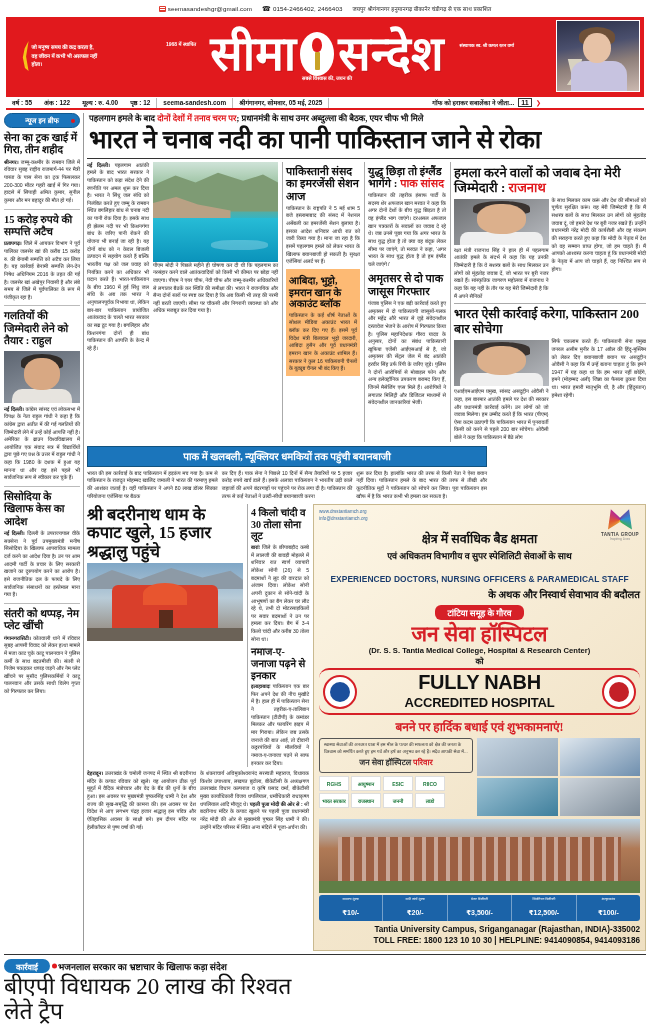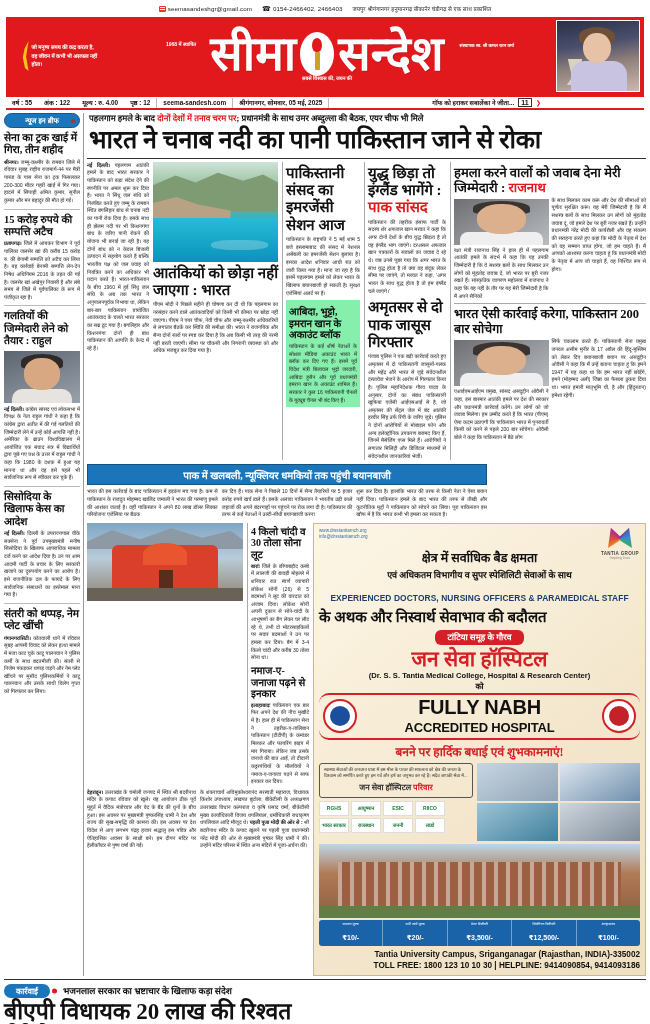--- a/index.html
+++ b/index.html
@@ -116,26 +116,26 @@
   .photo-dam {
     width:100%;height:100px;position:relative;overflow:hidden;
     background:linear-gradient(180deg,#cfe3d8 0%,#9ec4a4 22%,#7ba47f 40%,#2fb6c9 58%,#19a7c6 100%);
   }
   .photo-dam .ridge{position:absolute;left:0;top:6px;width:100%;height:44px;background:#7e9b74;clip-path:polygon(0 40%,18% 18%,34% 34%,52% 12%,72% 30%,88% 16%,100% 34%,100% 100%,0 100%);}
   .photo-dam .rock{position:absolute;left:0;top:34px;width:62%;height:34px;background:#b9a184;clip-path:polygon(0 22%,30% 4%,58% 26%,100% 44%,100% 100%,0 100%);}
   .photo-dam .water{position:absolute;left:0;bottom:0;width:100%;height:44%;background:linear-gradient(180deg,#27bcd6,#0a93bb);}
   .photo-dam .shine{position:absolute;right:8%;bottom:12%;width:46%;height:10%;background:rgba(255,255,255,.25);border-radius:40%;}
 
   .mid-head {
-    font-size:15px;font-weight:bold;line-height:1.16;margin:3px 0 2px;
+    font-size:11px;font-weight:bold;line-height:1.16;margin:3px 0 2px;
     font-family:"Liberation Serif","DejaVu Serif",serif;
   }
   .mid-head .red{color:#e1191d;}
   .mid-head.sm{font-size:10px;}
-  .tinted { background:#86efac; padding:3px; }
+  .tinted { background:#fdba74; padding:3px; }
 
   .col-sep { border-left:1px solid #aaa; }
 
   
   .pt { width:100%;height:46px;background:linear-gradient(150deg,#6d6f72,#b9bcc1);position:relative;overflow:hidden;margin:2px 0;}
   .pt .f{position:absolute;left:24%;top:12%;width:52%;height:64%;background:#dcb08c;border-radius:46%;}
   .pt .h{position:absolute;left:20%;top:4%;width:60%;height:30%;background:#3a3330;border-radius:50% 50% 18% 18%;}
   .pt .bd{position:absolute;left:6%;bottom:0;width:88%;height:28%;background:#efefef;border-radius:8px 8px 0 0;}
 
   
@@ -168,21 +168,21 @@
   .ad-web { font-size:4.6px; color:#3a6ea5; line-height:1.4; }
   .ad-logo { position:absolute; right:6px; top:4px; text-align:center; }
   .ad-logo .mark{width:24px;height:22px;margin:0 auto;
     background: conic-gradient(from 200deg,#e8b63c,#e0582f,#b92b8c,#6c3fa0,#2f8fd6,#3fae5a,#e8b63c);
     clip-path: polygon(12% 0,50% 38%,88% 0,100% 92%,50% 58%,0 92%);}
   .ad-logo .lt{font-size:4.6px;font-weight:bold;color:#4a4a4a;letter-spacing:.3px;margin-top:1px;}
   .ad-logo .ls{font-size:3.2px;color:#8a8a8a;}
   .ad-h1{text-align:center;font-size:12.5px;font-weight:bold;margin-top:8px;font-family:"Liberation Serif","DejaVu Serif",serif;}
   .ad-h2{text-align:center;font-size:9px;font-weight:bold;margin-top:2px;font-family:"Liberation Serif","DejaVu Serif",serif;}
   .ad-h3{text-align:center;font-size:8.4px;font-weight:bold;color:#1b3d6e;margin-top:12px;letter-spacing:.1px;}
-  .ad-h4{text-align:left;font-size:15px;font-weight:bold;margin-top:3px;font-family:"Liberation Serif","DejaVu Serif",serif;}
+  .ad-h4{text-align:right;font-size:10px;font-weight:bold;margin-top:3px;font-family:"Liberation Serif","DejaVu Serif",serif;}
   .ad-ribbon{display:block;margin:4px auto 0;background:#d62027;color:#fff;font-size:8.6px;font-weight:bold;
     padding:1.5px 12px;border-radius:6px;width:max-content;font-family:"Liberation Serif","DejaVu Serif",serif;}
   .ad-name{text-align:center;font-size:21px;font-weight:bold;color:#d62027;margin-top:3px;line-height:1.05;
     font-family:"Liberation Serif","DejaVu Serif",serif;}
   .ad-paren{text-align:center;font-size:7.6px;font-weight:bold;margin-top:1px;}
   .ad-ko{text-align:center;font-size:8px;font-weight:bold;}
   .nabh-row{display:flex;align-items:center;justify-content:space-between;gap:6px;margin-top:2px;
     border-top:2px solid #d62027;border-bottom:2px solid #d62027;border-radius:10px;padding:2px 4px;}
   .seal{width:34px;height:34px;border-radius:50%;border:2px solid #d62027;background:#fff;
         display:flex;align-items:center;justify-content:center;position:relative;}
@@ -210,26 +210,26 @@
     background:repeating-linear-gradient(90deg,rgba(255,255,255,.45) 0 4px,transparent 4px 12px);}
   .bldg .grass{position:absolute;bottom:0;width:100%;height:16%;background:#5f7f46;}
   .price-bar{display:flex;background:#1b63a8;color:#fff;border-radius:3px;margin-top:2px;overflow:hidden;}
   .price-bar .pc{flex:1;text-align:center;padding:2px 1px;border-right:1px solid rgba(255,255,255,.4);}
   .price-bar .pc:last-child{border-right:none;}
   .price-bar .pl{font-size:3.4px;display:block;line-height:1.2;}
   .price-bar .pv{font-size:7px;font-weight:bold;}
   .ad-addr{text-align:right;font-size:8.2px;font-weight:bold;margin-top:3px;line-height:1.35;}
 
   
-  .action-row{display:flex;align-items:flex-start;gap:5px;margin:4px 0 2px;}
+  .action-row{display:flex;align-items:flex-end;margin:4px 0 2px;}
   .action-pill{background:#1b75bb;color:#fff;border-radius:9px;font-size:8px;font-weight:bold;padding:1.5px 12px;position:relative;
     font-family:"Liberation Serif","DejaVu Serif",serif;}
   .action-pill:after{content:"";position:absolute;right:-7px;top:50%;transform:translateY(-50%);width:5px;height:5px;background:#e1191d;border-radius:50%;}
   .action-sub{font-size:9px;font-weight:bold;font-family:"Liberation Serif","DejaVu Serif",serif;margin-left:8px;}
-  .big-head{font-size:23px;font-weight:bold;line-height:1.08;margin:2px 0 3px;
+  .big-head{font-size:23px;font-weight:normal;line-height:1.08;margin:2px 0 3px;
     font-family:"Liberation Serif","DejaVu Serif",serif;}
   .photo-arrest{width:100%;height:86px;background:linear-gradient(160deg,#3c4450,#707b88);position:relative;overflow:hidden;}
   .small-cap{font-size:4.9px;line-height:1.5;text-align:justify;color:#2a2a2a;}
 </style>
 </head>
 <body>
 
 <div class="page">
 
   <div class="topbar">
@@ -360,21 +360,20 @@
           </div>
         </div>
 
         <div style="width:125px;flex:0 0 125px;">
           <div class="photo-dam">
             <span class="ridge"></span>
             <span class="rock"></span>
             <span class="water"></span>
             <span class="shine"></span>
           </div>
-          <div class="mid-head">आतंकियों को छोड़ा नहीं जाएगा : भारत</div>
           <div class="lc">पीएम मोदी ने पिछले महीने ही घोषणा कर दी थी कि पहलगाम का नरसंहार करने वाले आतंकवादियों को किसी भी कीमत पर छोड़ा नहीं जाएगा। पीएम ने एयर चीफ, नेवी चीफ और जम्मू-कश्मीर अधिकारियों से लगातार बैठकें कर स्थिति की समीक्षा की। भारत ने राजनयिक और सैन्य दोनों स्तरों पर स्पष्ट कर दिया है कि अब किसी भी तरह की नरमी नहीं बरती जाएगी। सीमा पर चौकसी और निगरानी व्यवस्था को और अधिक मजबूत कर दिया गया है।</div>
         </div>
 
         <div class="col-sep" style="width:78px;flex:0 0 78px;padding-left:3px;">
           <div class="mid-head">पाकिस्तानी संसद का इमरजेंसी सेशन आज</div>
           <div class="lc">पाकिस्तान के राष्ट्रपति ने 5 मई शाम 5 बजे इस्लामाबाद की संसद में नेशनल असेंबली का इमरजेंसी सेशन बुलाया है। इसका आदेश शनिवार आधी रात को जारी किया गया है। माना जा रहा है कि इसमें पहलगाम हमले को लेकर भारत के खिलाफ बयानबाजी हो सकती है। सुरक्षा एजेंसियां अलर्ट पर हैं।</div>
           <div class="tinted" style="margin-top:3px;">
             <div class="mid-head sm">आबिदा, भुट्टो, इमरान खान के अकाउंट ब्लॉक</div>
             <div class="lc">पाकिस्तान के कई शीर्ष नेताओं के सोशल मीडिया अकाउंट भारत में ब्लॉक कर दिए गए हैं। इसमें पूर्व विदेश मंत्री बिलावल भुट्टो जरदारी, आबिदा हुसैन और पूर्व प्रधानमंत्री इमरान खान के अकाउंट शामिल हैं। सरकार ने कुल 16 पाकिस्तानी चैनलों के यूट्यूब चैनल भी बंद किए हैं।</div>
           </div>
@@ -428,20 +427,21 @@
             <div class="lc" style="flex:1;">शुरू कर दिया है। हालांकि भारत की तरफ से किसी नेता ने ऐसा बयान नहीं दिया। पाकिस्तान हमले के बाद भारत की तरफ से तीखी और कूटनीतिक मुद्दों ने पाकिस्तान को सोचने कर लिया। पूरा पाकिस्तान इस खौफ में है कि भारत कभी भी हमला कर सकता है।</div>
           </div>
         </div>
       </div>
 
       <div style="display:flex;gap:4px;margin-top:4px;">
 
         <div style="flex:0 0 222px;">
           <div style="display:flex;gap:4px;">
             <div style="flex:1;">
+              <div class="bd-head">श्री बदरीनाथ धाम के कपाट खुले, 15 हजार श्रद्धालु पहुंचे</div>
               <div class="photo-temple">
                 <span class="mtn"></span>
                 <span class="tmp"></span>
                 <span class="tmp2"></span>
                 <span class="door"></span>
                 <span class="crowd"></span>
               </div>
             </div>
             <div class="col-sep" style="flex:0 0 62px;padding-left:3px;">
               <div class="mid-head sm">4 किलो चांदी व 30 तोला सोना लूट</div>

